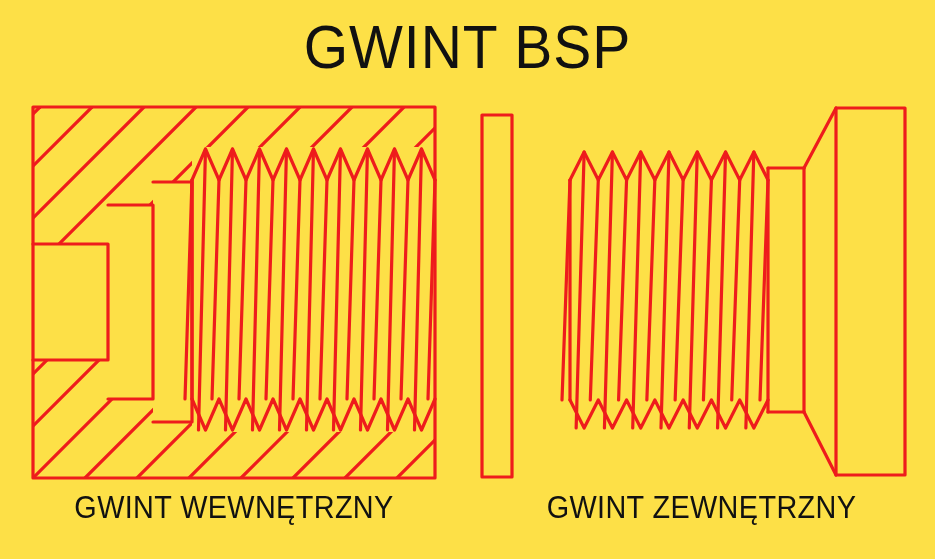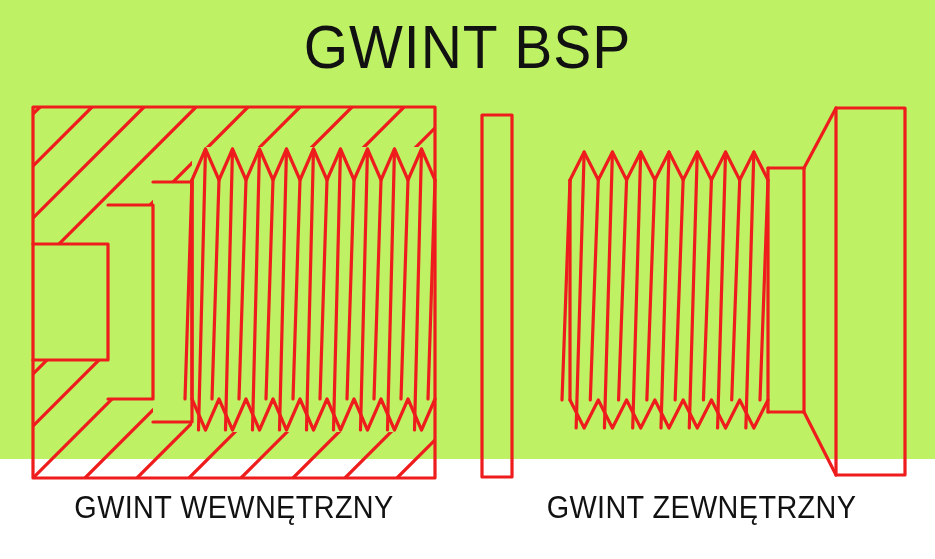--- a/index.html
+++ b/index.html
@@ -10,22 +10,22 @@
   }
   body {
     width: 935px;
     height: 559px;
     overflow: hidden;
     font-family: "Liberation Sans", sans-serif;
   }
   #page {
     position: relative;
     width: 935px;
-    height: 459px;
-    background: #bef264;
+    height: 559px;
+    background: #fde047;
   }
   #title {
     position: absolute;
     left: 0;
     top: 14px;
     width: 935px;
     text-align: center;
     font-family: "Liberation Sans", sans-serif;
     font-size: 62px;
     font-weight: 300;

